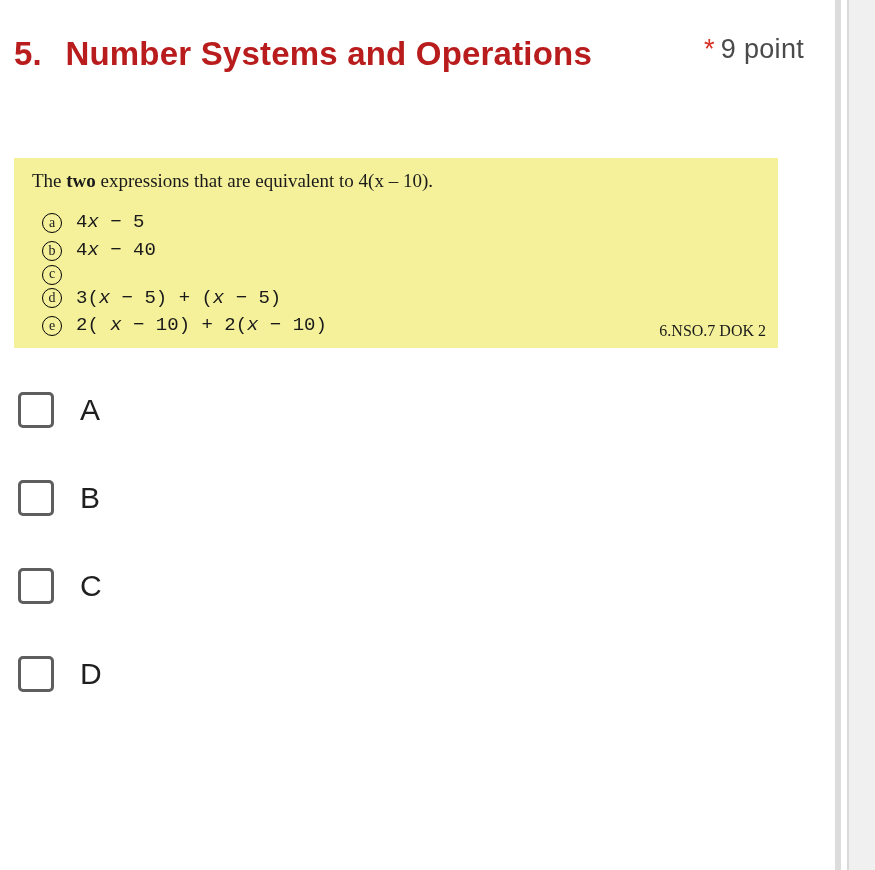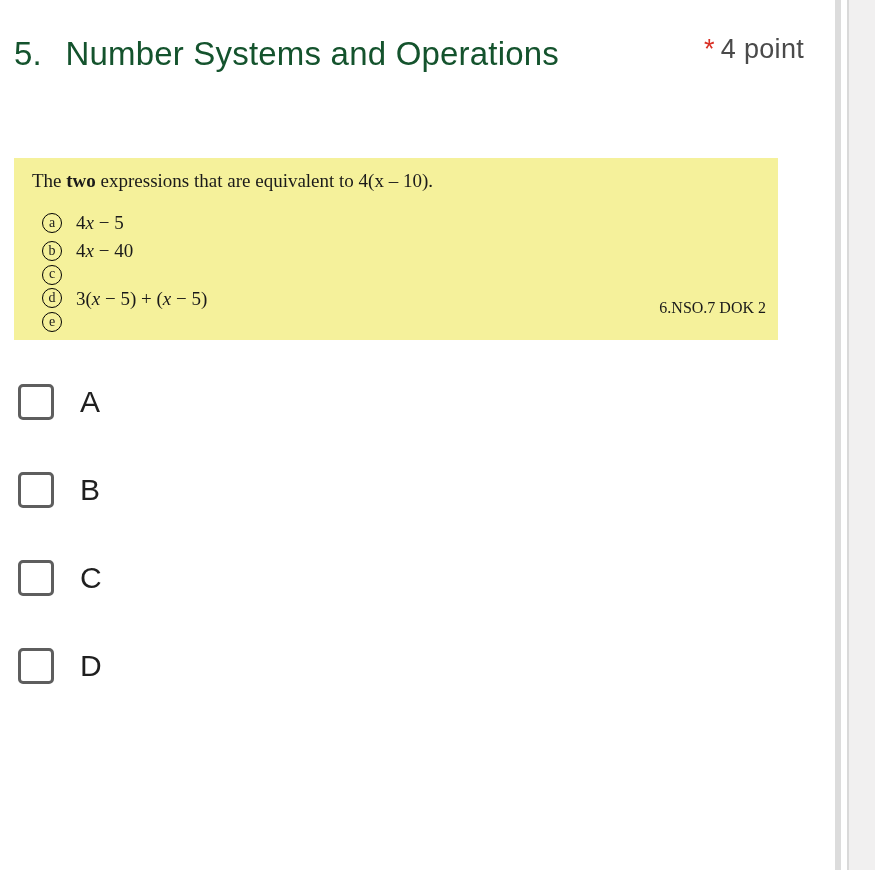--- a/index.html
+++ b/index.html
@@ -38,22 +38,22 @@
       border-left: 2px solid #d9d9d9;
     }
     .title-row {
       display: flex;
       justify-content: space-between;
       align-items: flex-start;
       width: 790px;
     }
     .q-title {
       font-size: 33px;
-      color: #14532d;
-      font-weight: 400;
+      color: #b91c1c;
+      font-weight: 700;
       line-height: 1.45;
       letter-spacing: 0.2px;
     }
     .q-number {
       display: inline-block;
       min-width: 42px;
     }
     .points-wrap {
       font-size: 27px;
       color: #4a4a4a;
@@ -90,41 +90,42 @@
       display: flex;
       align-items: center;
       gap: 14px;
       font-size: 19px;
       line-height: 1.45;
       font-style: italic;
       font-family: 'Times New Roman', Times, serif;
     }
     .choice-row .expr {
       font-style: normal;
+      font-family: Liberation Mono, monospace;
     }
     .choice-row .var {
       font-style: italic;
     }
     .circled {
       display: inline-flex;
       align-items: center;
       justify-content: center;
       width: 20px;
       height: 20px;
       border: 1.7px solid #000;
       border-radius: 50%;
       font-size: 14px;
       font-style: normal;
       font-weight: 400;
       flex-shrink: 0;
     }
     .std-code {
       position: absolute;
       right: 12px;
-      bottom: 23px;
+      bottom: 8px;
       font-size: 16px;
       font-family: 'Times New Roman', Times, serif;
       color: #1a1a1a;
     }
     .options {
       margin-top: 44px;
       margin-left: 4px;
     }
     .option-row {
       display: flex;
@@ -154,21 +155,21 @@
 <div class="divider-right"></div>
 
 <div class="content">
 
   <div class="title-row">
     <div class="q-title">
       <span class="q-number">5.</span>
       <span>Number Systems and Operations</span>
     </div>
     <div class="points-wrap">
-      <span class="asterisk">*</span><span>4 point</span>
+      <span class="asterisk">*</span><span>9 point</span>
     </div>
   </div>
 
   <div class="prompt-box">
     <div class="prompt-text">
       <span>The </span><span class="em">two</span><span> expressions that are equivalent to 4(<span class="var">x</span> – 10).</span><br>
     </div>
     <div class="choice-list">
       <div class="choice-row">
         <span class="circled">a</span>
@@ -180,20 +181,21 @@
       </div>
       <div class="choice-row">
         <span class="circled">c</span>
       </div>
       <div class="choice-row">
         <span class="circled">d</span>
         <span class="expr">3(<span class="var">x</span> − 5) + (<span class="var">x</span> − 5)</span>
       </div>
       <div class="choice-row">
         <span class="circled">e</span>
+        <span class="expr">2( <span class="var">x</span> − 10) + 2(<span class="var">x</span> − 10)</span>
       </div>
     </div>
     <div class="std-code">6.NSO.7 DOK 2</div>
   </div>
 
   <div class="options">
     <label class="option-row">
       <span class="chk"></span>
       <span class="option-label">A</span>
     </label>

